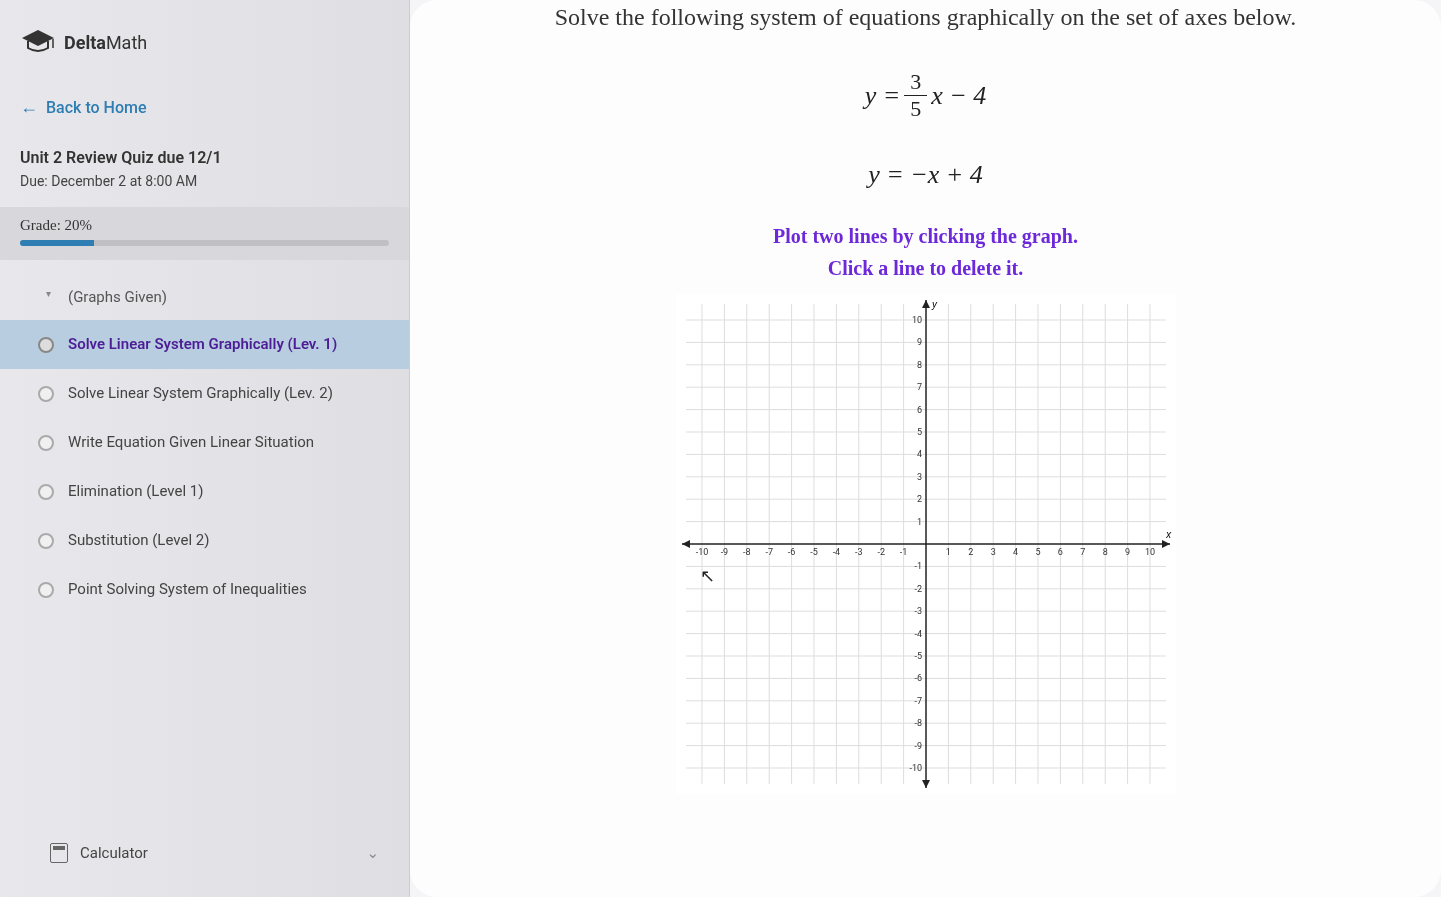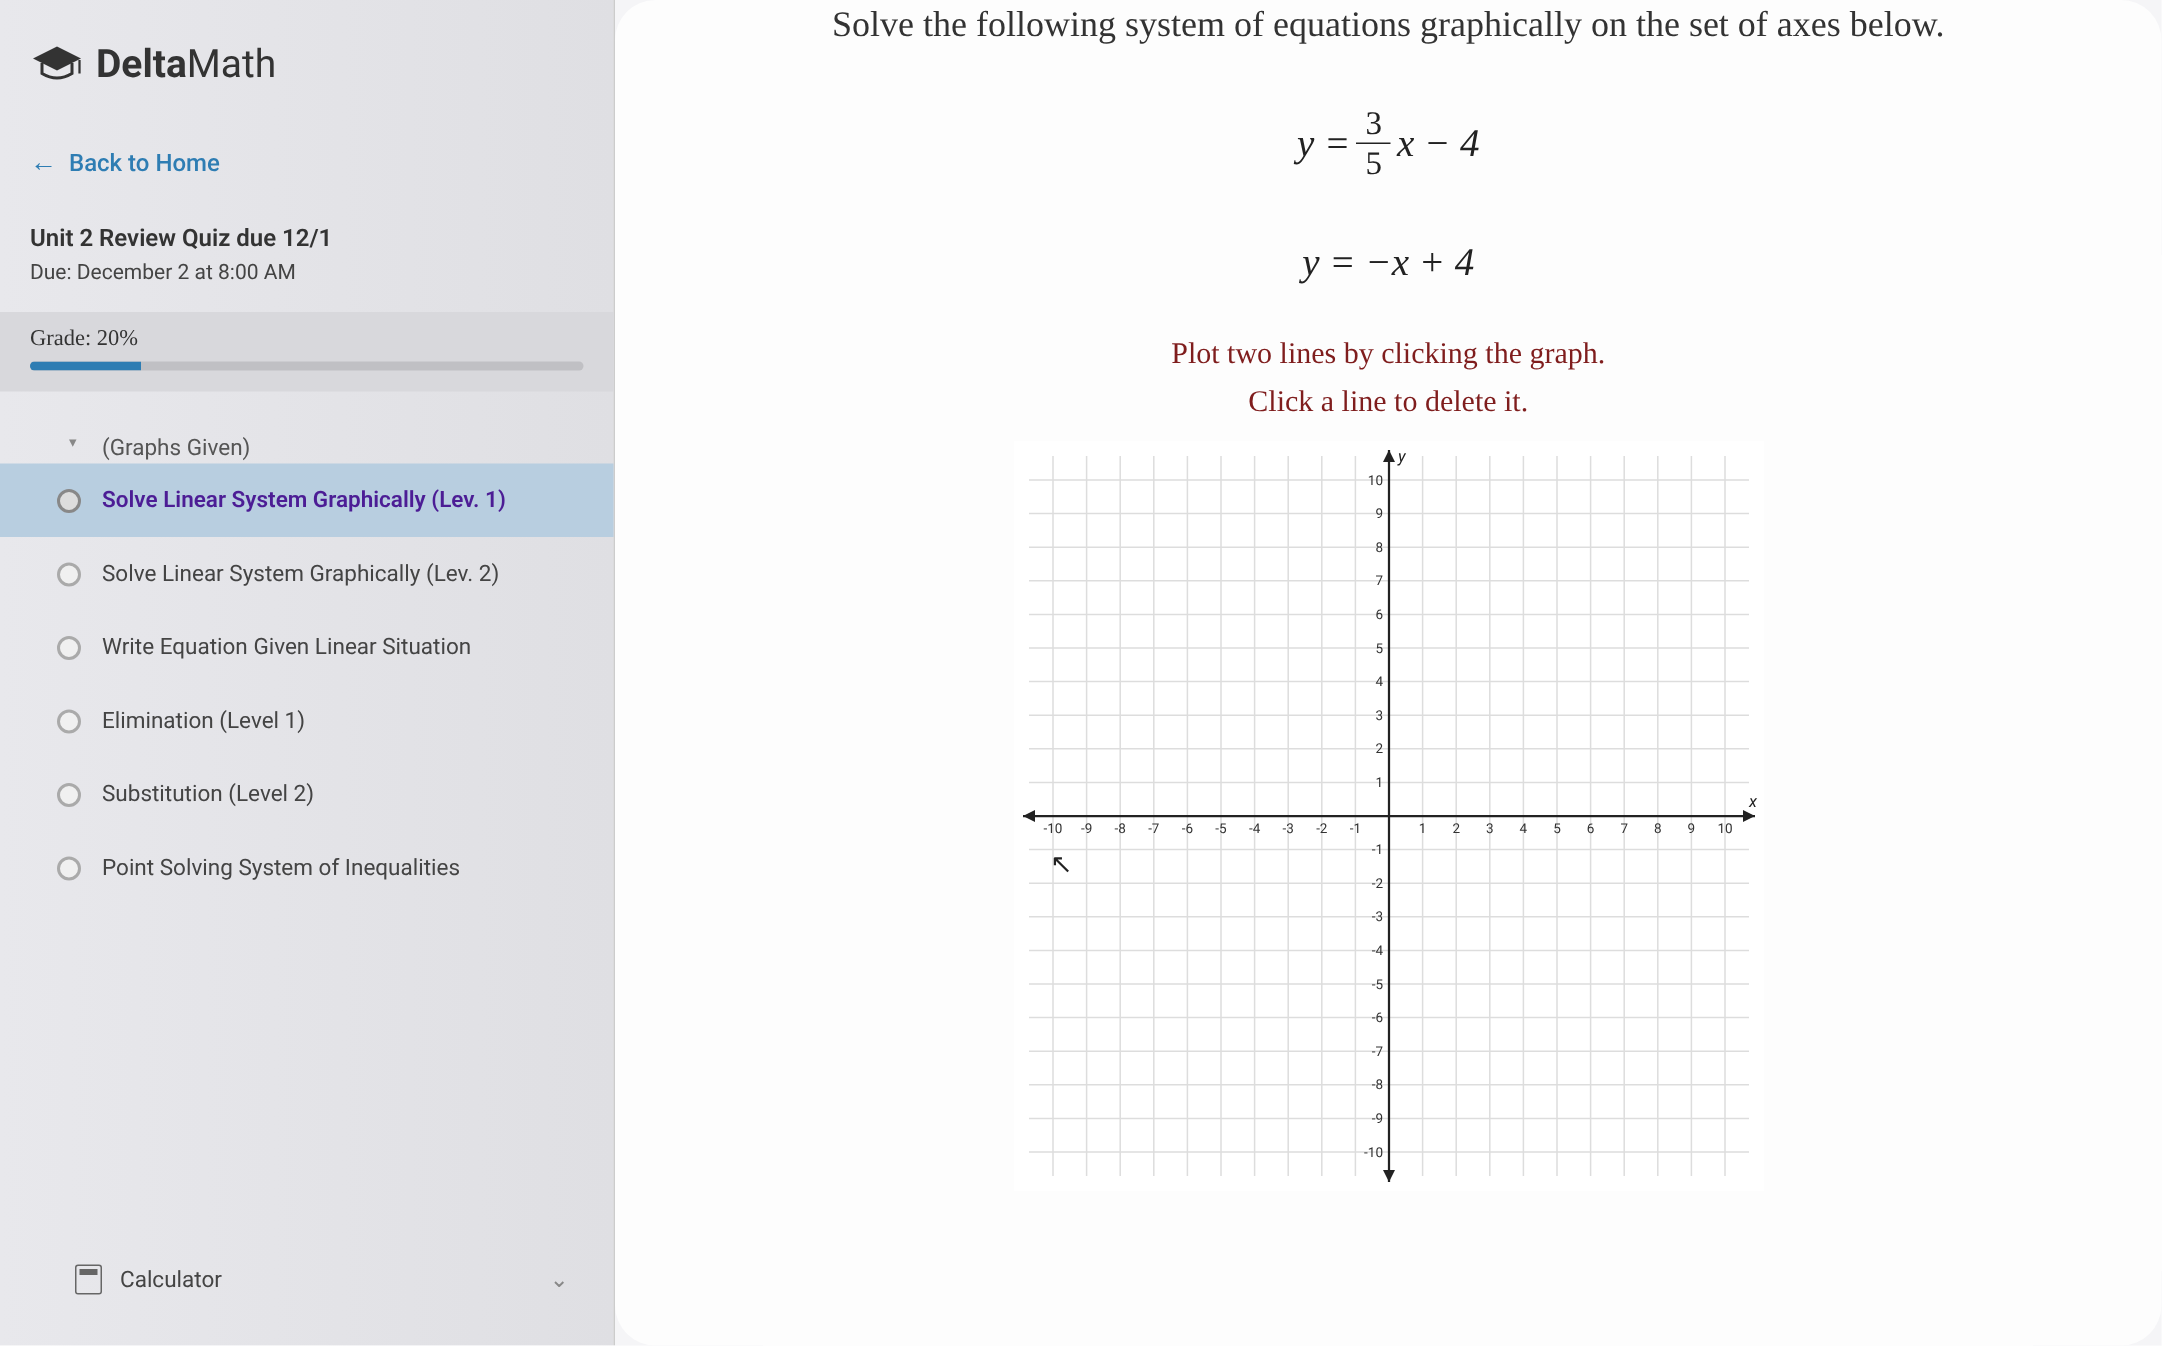--- a/index.html
+++ b/index.html
@@ -28,21 +28,21 @@
       align-items: center;
       gap: 8px;
       padding: 8px 20px 30px 20px;
     }
     .logo-icon {
       width: 36px;
       height: 28px;
       position: relative;
     }
     .logo-text {
-      font-size: 26px;
+      font-size: 18px;
       color: #333;
     }
     .logo-text .bold {
       font-weight: 700;
     }
     .logo-text .light {
       font-weight: 400;
     }
     .back-link {
       color: #2e7db3;
@@ -85,21 +85,21 @@
       background: #c0c0c4;
       border-radius: 3px;
       overflow: hidden;
     }
     .progress-fill {
       height: 100%;
       background: #2e7db3;
       width: 20%;
     }
     .topic-header {
-      padding: 14px 20px 2px 68px;
+      padding: 14px 20px 14px 68px;
       font-size: 15px;
       color: #555;
       position: relative;
     }
     .topic-header::before {
       content: "▾";
       position: absolute;
       left: 46px;
       color: #888;
       font-size: 10px;
@@ -211,23 +211,24 @@
     .fraction .den {
       padding: 2px 6px 0 6px;
     }
     .eq2 {
       margin-top: 40px;
     }
     .instructions {
       text-align: center;
       font-family: Georgia, 'Times New Roman', serif;
       font-size: 20px;
-      color: #7f1d1d;
+      color: #6d28d9;
       margin: 20px 0 10px 0;
       line-height: 1.6;
+      font-weight: bold;
     }
     .graph-container {
       display: flex;
       justify-content: center;
       margin-top: 8px;
     }
     .graph {
       background: #fff;
     }
     .cursor-pointer {

